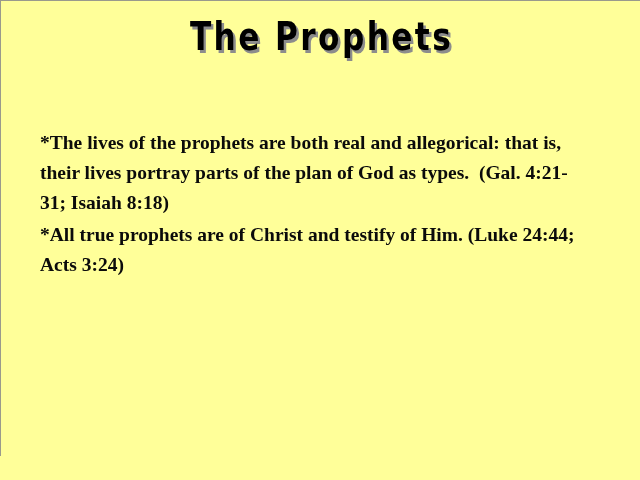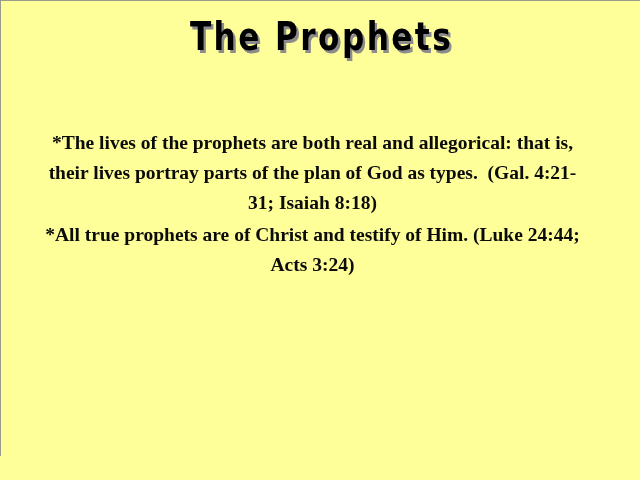--- a/index.html
+++ b/index.html
@@ -57,21 +57,21 @@
     width: 545px;
   }
 
   .para {
     font-family: "Liberation Serif", "DejaVu Serif", serif;
     font-weight: bold;
     font-size: 19.5px;
     line-height: 30px;
     color: #0b0b0b;
     margin: 0;
-    text-align: center;
+    text-align: left;
     white-space: pre-wrap;
   }
 
   .para + .para {
     margin-top: 2px;
   }
 </style>
 </head>
 <body>
 

